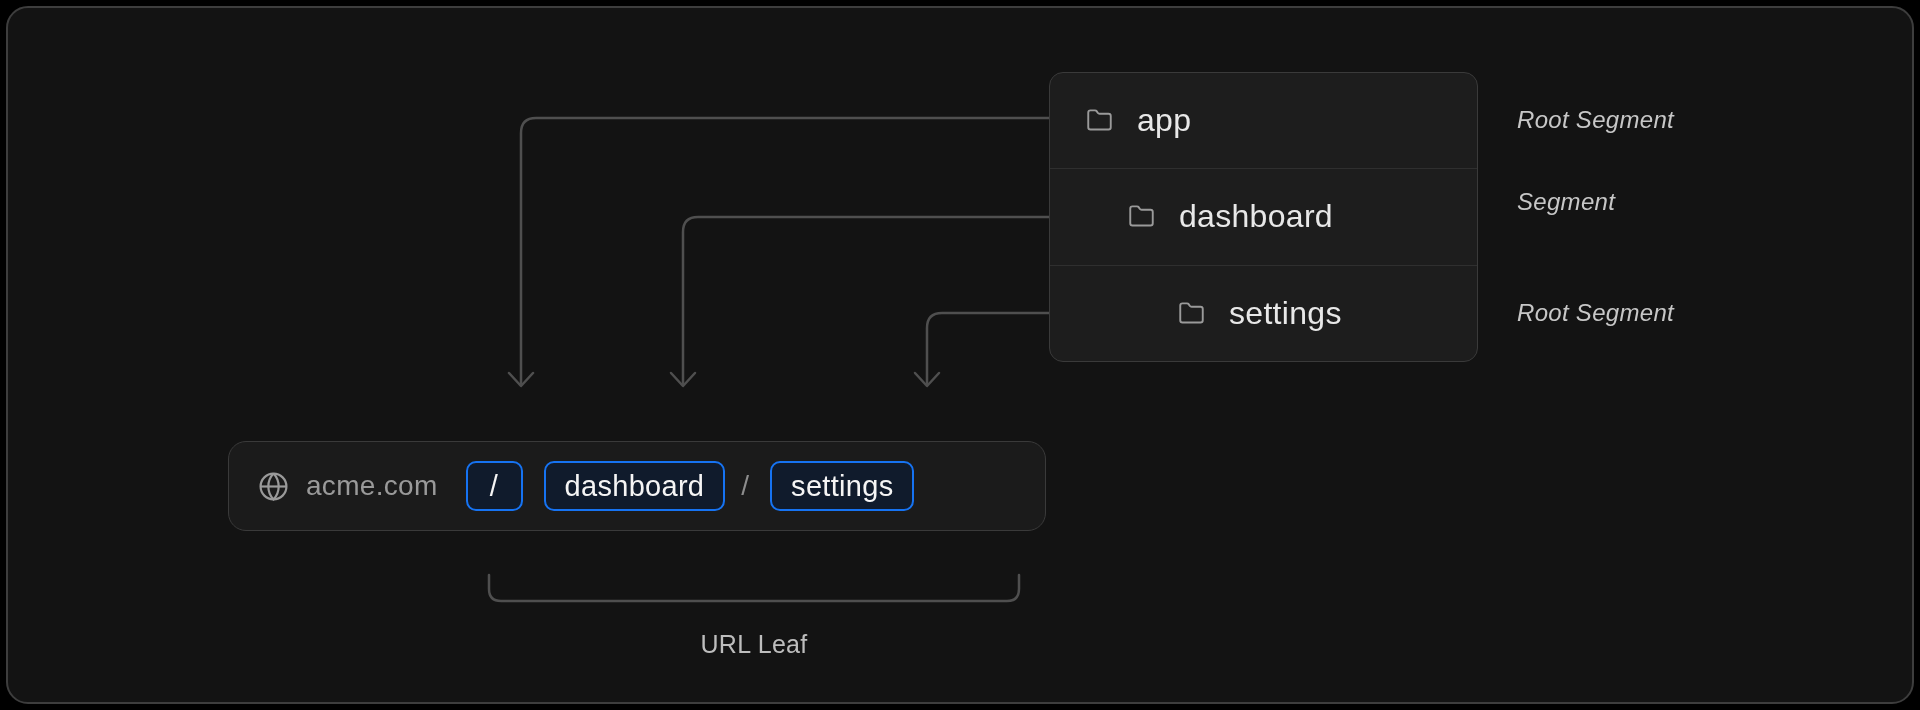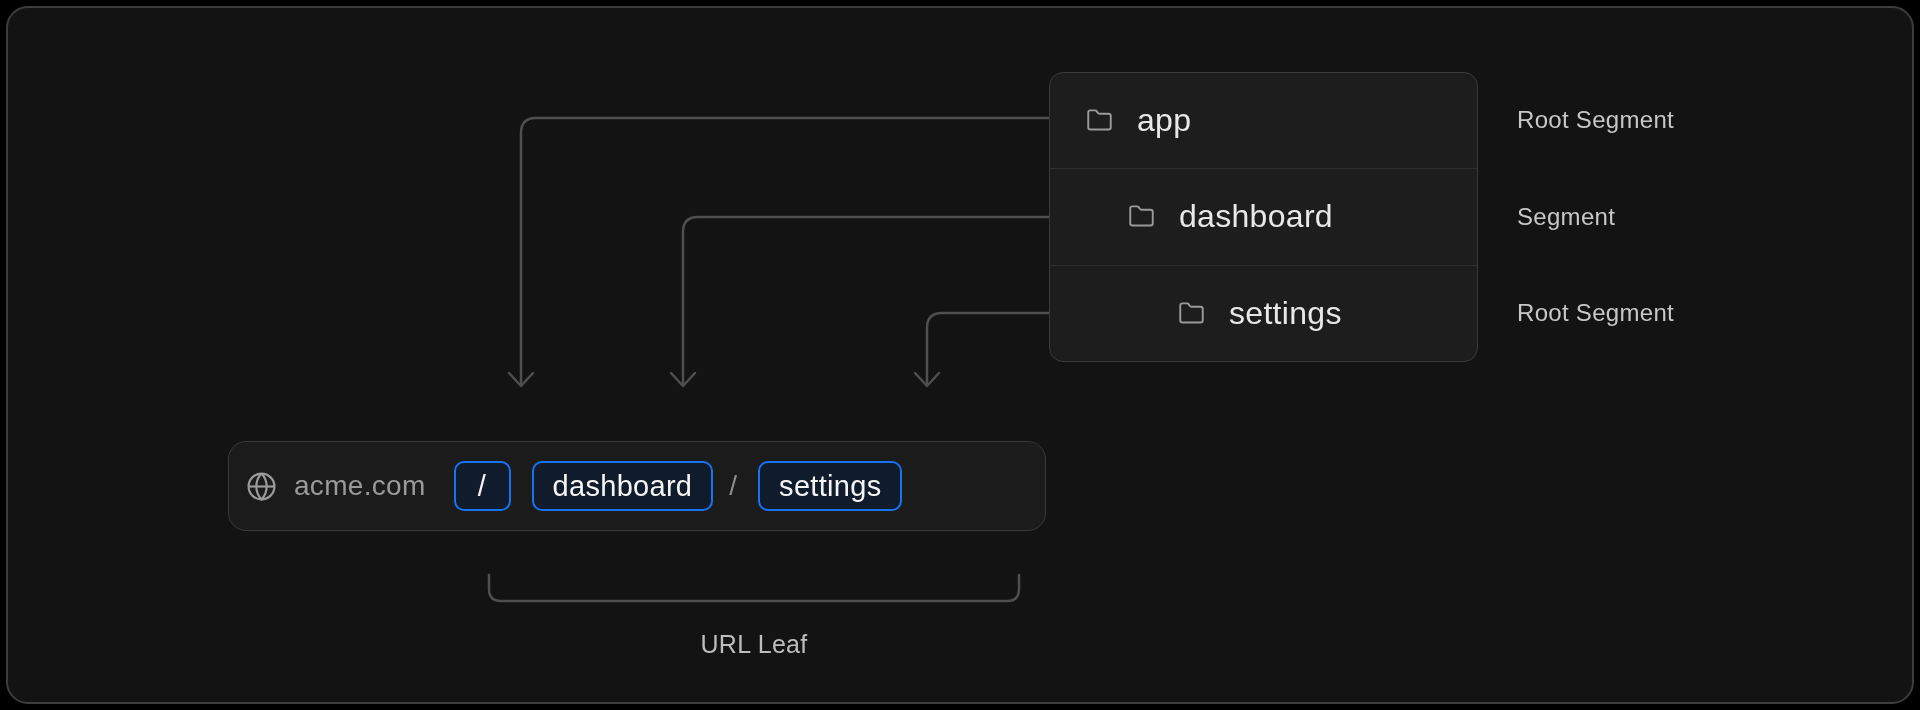--- a/index.html
+++ b/index.html
@@ -26,26 +26,26 @@
   .tree-row + .tree-row{border-top:1px solid var(--row_divider);}
   .indent-0{padding-left:36px;}
   .indent-1{padding-left:78px;}
   .indent-2{padding-left:128px;}
   .folder-icon{width:27px;height:27px;stroke:var(--icon_gray);fill:none;stroke-width:1.7;
                stroke-linecap:round;stroke-linejoin:round;flex:0 0 auto;}
   .tree-name{margin-left:24px;color:var(--tree_text);font-size:32px;letter-spacing:.3px;}
 
   
   .side-label{position:absolute;left:1517px;transform:translateY(-50%);
-              color:var(--label_text);font-size:24px;letter-spacing:.3px;white-space:nowrap;}
+              color:var(--label_text);font-size:24px;letter-spacing:.3px;white-space:nowrap;font-style:italic;}
 
   
   .url-bar{position:absolute;left:228px;top:441px;width:818px;height:90px;
            background:var(--urlbar_bg);border:1.5px solid var(--urlbar_border);border-radius:18px;
-           display:flex;align-items:center;padding-left:17px;}
+           display:flex;align-items:center;padding-left:29px;}
   .globe-icon{width:31px;height:31px;stroke:var(--icon_gray);fill:none;stroke-width:1.7;flex:0 0 auto;}
   .domain{margin-left:17px;color:var(--domain_text);font-size:28px;letter-spacing:.3px;}
   .chip{display:inline-flex;align-items:center;justify-content:center;height:50px;
         border:2.5px solid var(--chip_border);border-radius:10px;background:var(--chip_bg);
         color:var(--chip_text);font-size:29px;padding:0 19px;letter-spacing:.3px;}
   .chip.slash-chip{min-width:57px;padding:0;}
   .chip.m1{margin-left:28px;}
   .chip.m2{margin-left:21px;}
   .plain-slash{color:var(--slash_text);font-size:28px;margin:0 21px 0 16px;}
 
@@ -85,21 +85,21 @@
     </div>
     <div class="tree-row indent-2">
       <svg class="folder-icon" viewBox="0 0 24 24">
         <path d="M20 20a2 2 0 0 0 2-2V8a2 2 0 0 0-2-2h-7.9a2 2 0 0 1-1.69-.9L9.6 3.9A2 2 0 0 0 7.93 3H4a2 2 0 0 0-2 2v13a2 2 0 0 0 2 2Z"></path>
       </svg>
       <span class="tree-name">settings</span>
     </div>
   </div>
 
   <div class="side-label" style="top:120px">Root Segment</div>
-  <div class="side-label" style="top:217px">Segment</div>
+  <div class="side-label" style="top:202px">Segment</div>
   <div class="side-label" style="top:313px">Root Segment</div>
 
   <div class="url-bar">
     <svg class="globe-icon" viewBox="0 0 24 24">
       <circle cx="12" cy="12" r="10"></circle>
       <path d="M12 2a14.5 14.5 0 0 0 0 20 14.5 14.5 0 0 0 0-20"></path>
       <path d="M2 12h20"></path>
     </svg>
     <span class="domain">acme.com</span>
     <span class="chip slash-chip m1">/</span>

